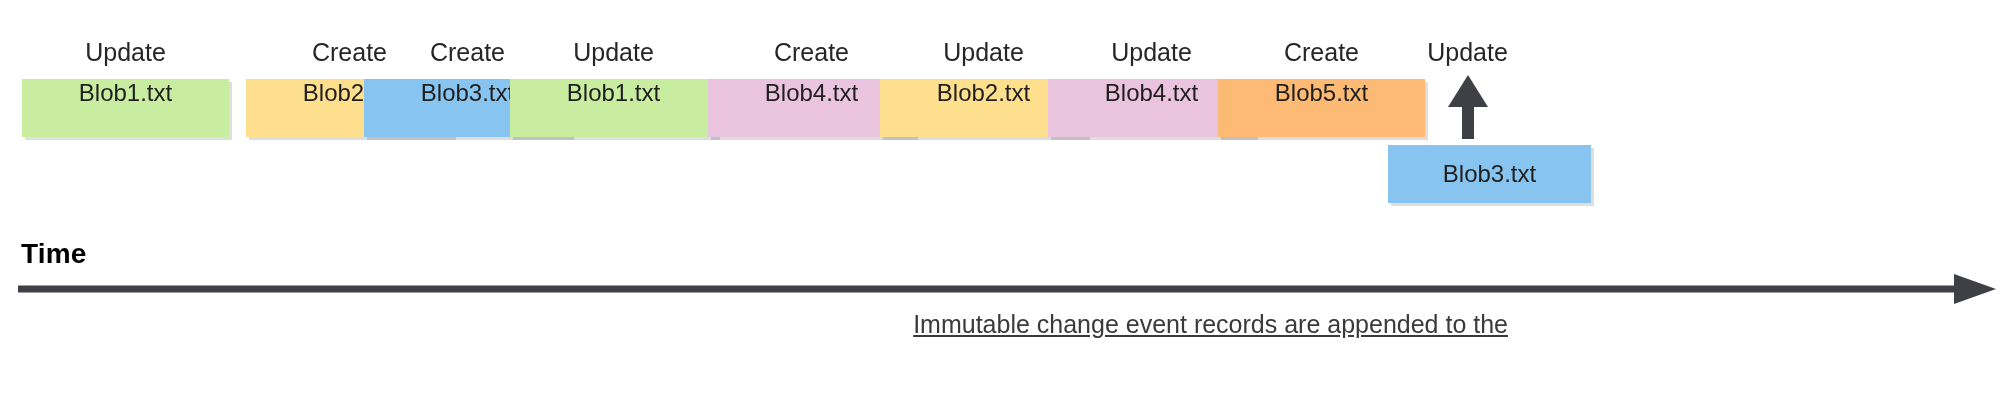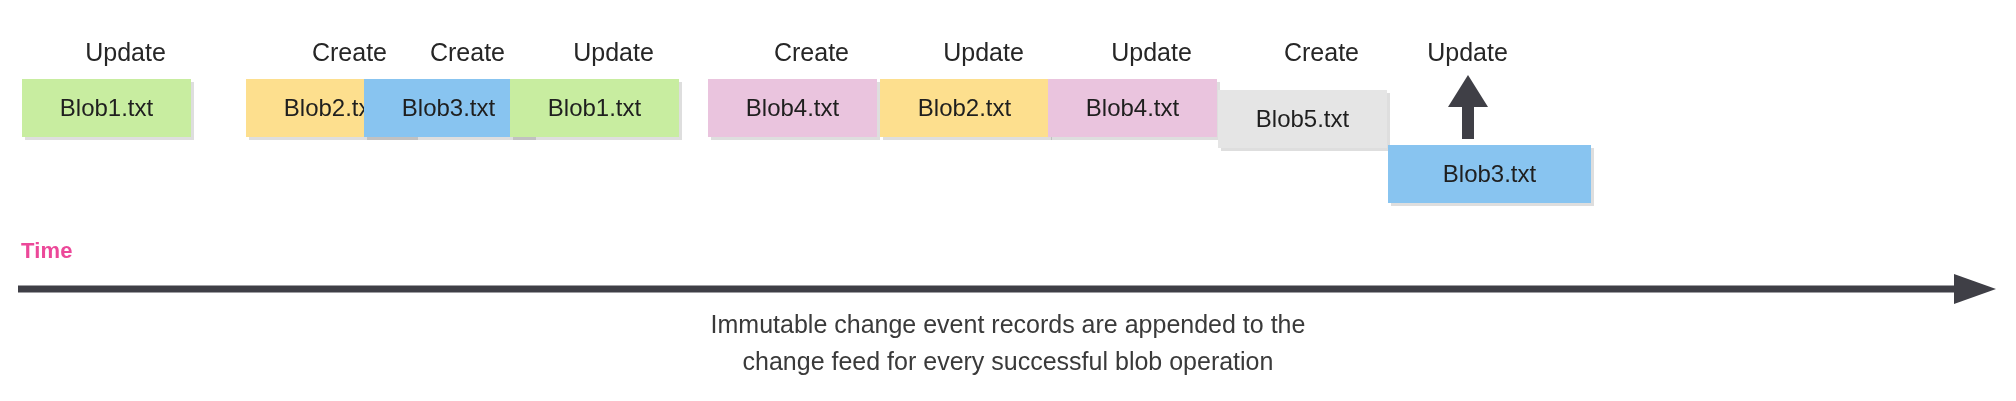--- a/index.html
+++ b/index.html
@@ -39,25 +39,25 @@
     font-size: 25px;
     line-height: 30px;
     color: #262626;
     white-space: nowrap;
   }
 
   .blob-box {
     position: absolute;
     top: 68px;
     left: 0;
-    width: 169px;
+    width: 207px;
     height: 58px;
     box-sizing: border-box;
     display: flex;
-    align-items: center;
+    align-items: flex-start;
     justify-content: center;
     font-size: 24px;
     color: #1f1f1f;
     box-shadow: 3px 3px 0 0 rgba(0, 0, 0, 0.13);
   }
 
   
   .up-arrow {
     position: absolute;
     top: 62px;
@@ -83,45 +83,46 @@
     font-size: 24px;
     color: #1f1f1f;
     box-shadow: 3px 3px 0 0 rgba(0, 0, 0, 0.13);
   }
 
   
   .time-label {
     position: absolute;
     left: 21px;
     top: 238px;
-    font-size: 22px;
+    font-size: 28px;
     font-weight: bold;
-    color: #ec4899;
+    color: #000000;
     letter-spacing: 0.2px;
   }
 
   .time-axis {
     position: absolute;
     left: 18px;
     top: 272px;
     width: 1978px;
     height: 34px;
   }
   .time-axis svg { display: block; }
 
   
   .caption {
     position: absolute;
     left: 508px;
     top: 306px;
     width: 1000px;
-    text-align: center;
+    text-align: right;
     font-size: 25px;
     line-height: 37px;
     color: #3a3a3a;
+    text-decoration: underline;
   }
   .caption-line { display: block; }
 </style>
 </head>
 <body>
 
 <div id="diagram">
 
   <div id="events-layer">
       <div class="event-col" style="left: 22px;">
@@ -161,21 +162,21 @@
         </div>
       </div>
       <div class="event-col" style="left: 1048px;">
         <div class="op-label">Update</div>
         <div class="blob-box" style="background: rgb(234, 196, 222);">
           <span>Blob4.txt</span>
         </div>
       </div>
       <div class="event-col" style="left: 1218px;">
         <div class="op-label">Create</div>
-        <div class="blob-box" style="background: #e5e5e5; margin-top: 11px;">
+        <div class="blob-box" style="background: #fdba74;">
           <span>Blob5.txt</span>
         </div>
       </div>
     </div>
 
   <div class="event-col" id="pending-col" style="left: 1364px;">
     <div class="op-label">Update</div>
     <div class="up-arrow">
       <svg width="60" height="68" viewBox="0 0 60 68" aria-hidden="true">
         <path d="M30 2 L50 34 L36 34 L36 66 L24 66 L24 34 L10 34 Z" fill="#3f3f46"></path>
@@ -191,16 +192,15 @@
 
   <div class="time-axis">
     <svg width="1978" height="34" viewBox="0 0 1978 34" aria-hidden="true">
       <line x1="0" y1="17" x2="1938" y2="17" stroke="#3f3f46" stroke-width="7"></line>
       <path d="M1936 2 L1978 17 L1936 32 Z" fill="#3f3f46"></path>
     </svg>
   </div>
 
   <div class="caption">
     <span class="caption-line">Immutable change event records are appended to the</span>
-    <span class="caption-line">change feed for every successful blob operation</span>
   </div>
 
 </div>
 
 </body></html>

